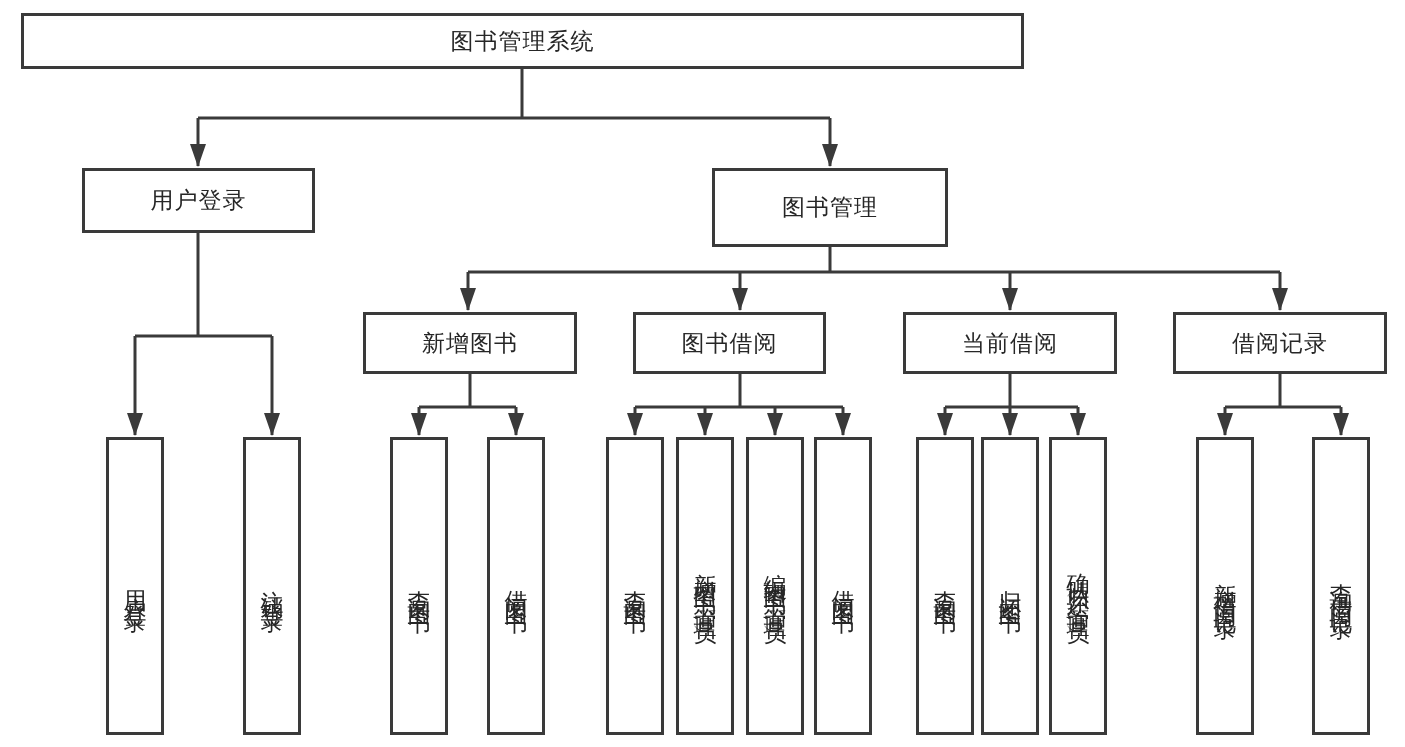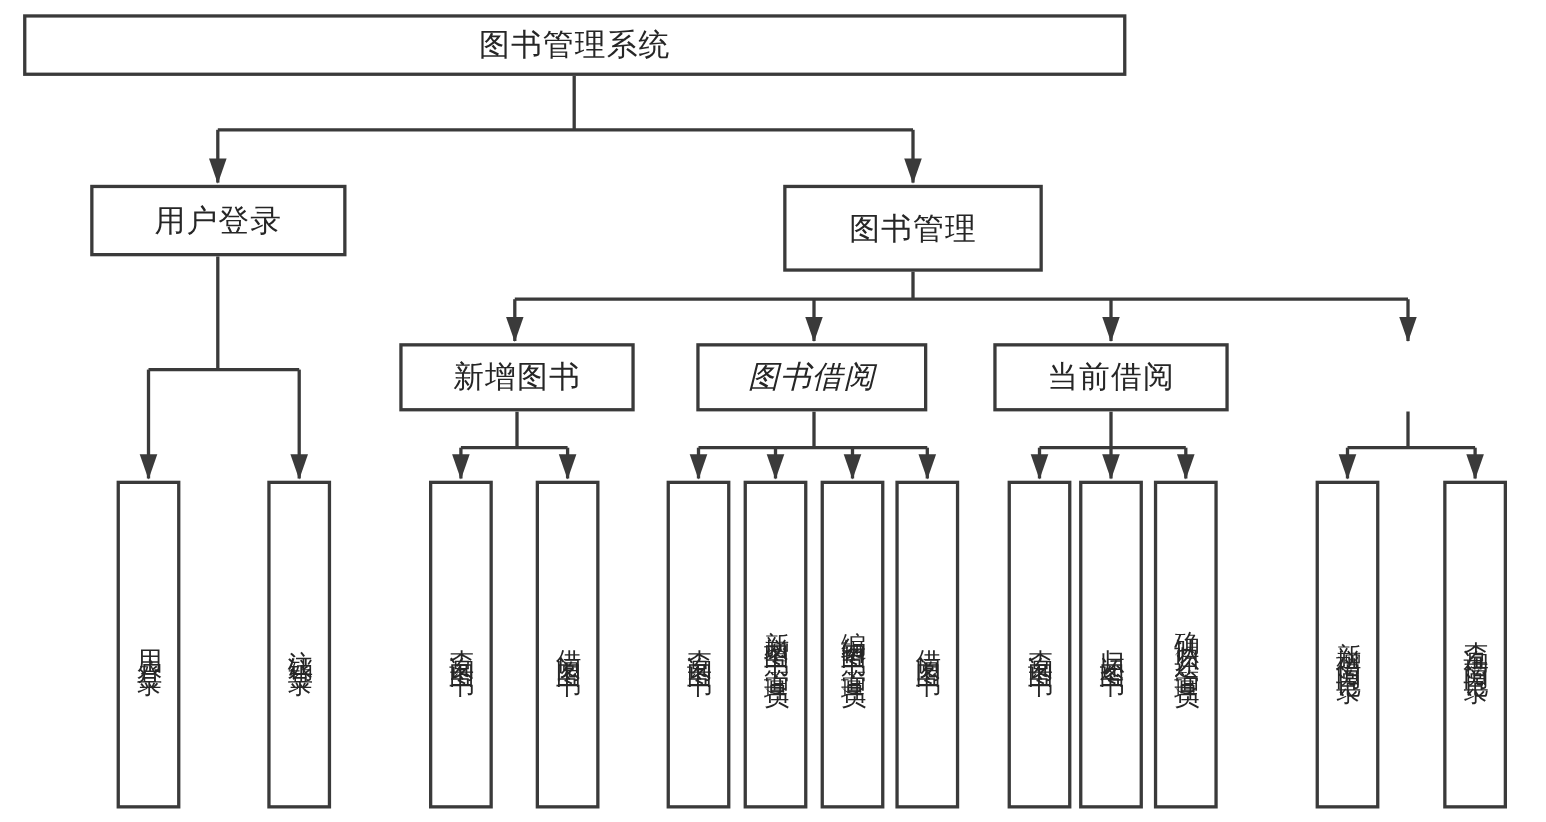--- a/index.html
+++ b/index.html
@@ -17,21 +17,21 @@
     box-sizing: border-box;
     background: #ffffff;
     border: 3px solid #3a3a3a;
     display: flex;
     align-items: center;
     justify-content: center;
     z-index: 2;
     color: #262626;
   }
   .node.h span {
-    font-size: 28px;
+    font-size: 23px;
     letter-spacing: 1px;
     white-space: nowrap;
   }
   .node.leaf span {
     writing-mode: vertical-rl;
     text-orientation: mixed;
     font-size: 23px;
     letter-spacing: 7px;
     line-height: 1;
   }
@@ -101,25 +101,28 @@
   <div class="node h" style="left:82px; top:168px; width:233px; height:65px;">
     <span>用户登录</span>
   </div>
   <div class="node h" style="left:712px; top:168px; width:236px; height:79px;">
     <span>图书管理</span>
   </div>
 
   <div class="node h" style="left:363px; top:312px; width:214px; height:62px;">
     <span>新增图书</span>
   </div>
-  <div class="node h" style="left:633px; top:312px; width:210px; height:62px;font-style:italic;">
+  <div class="node h" style="left:633px; top:312px; width:193px; height:62px;">
     <span>图书借阅</span>
   </div>
   <div class="node h" style="left:903px; top:312px; width:214px; height:62px;">
     <span>当前借阅</span>
+  </div>
+  <div class="node h" style="left:1173px; top:312px; width:214px; height:62px;">
+    <span>借阅记录</span>
   </div>
 
   <div class="node leaf" style="left:106px; top:437px; width:58px; height:298px;">
     <span>用户登录</span>
   </div>
   <div class="node leaf" style="left:243px; top:437px; width:58px; height:298px;">
     <span>注销登录</span>
   </div>
 
   <div class="node leaf" style="left:390px; top:437px; width:58px; height:298px;">

